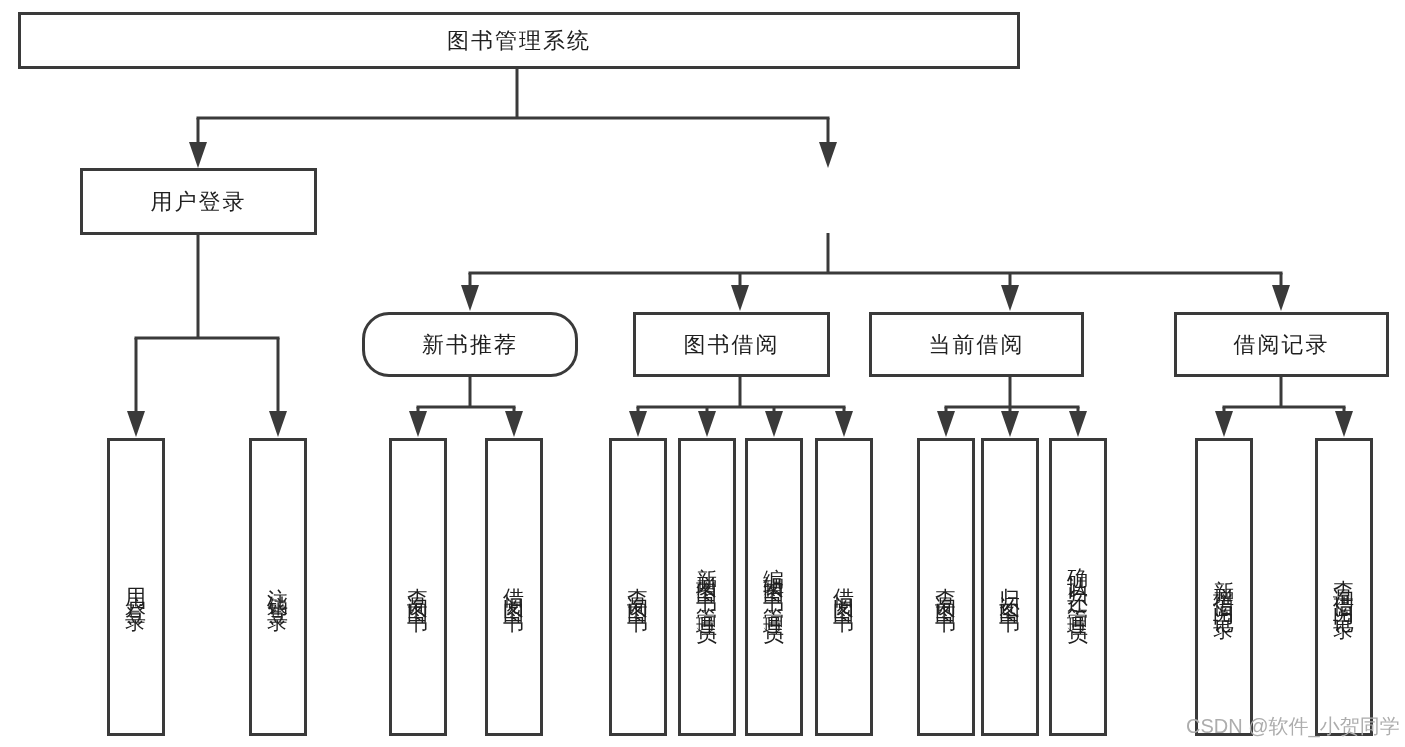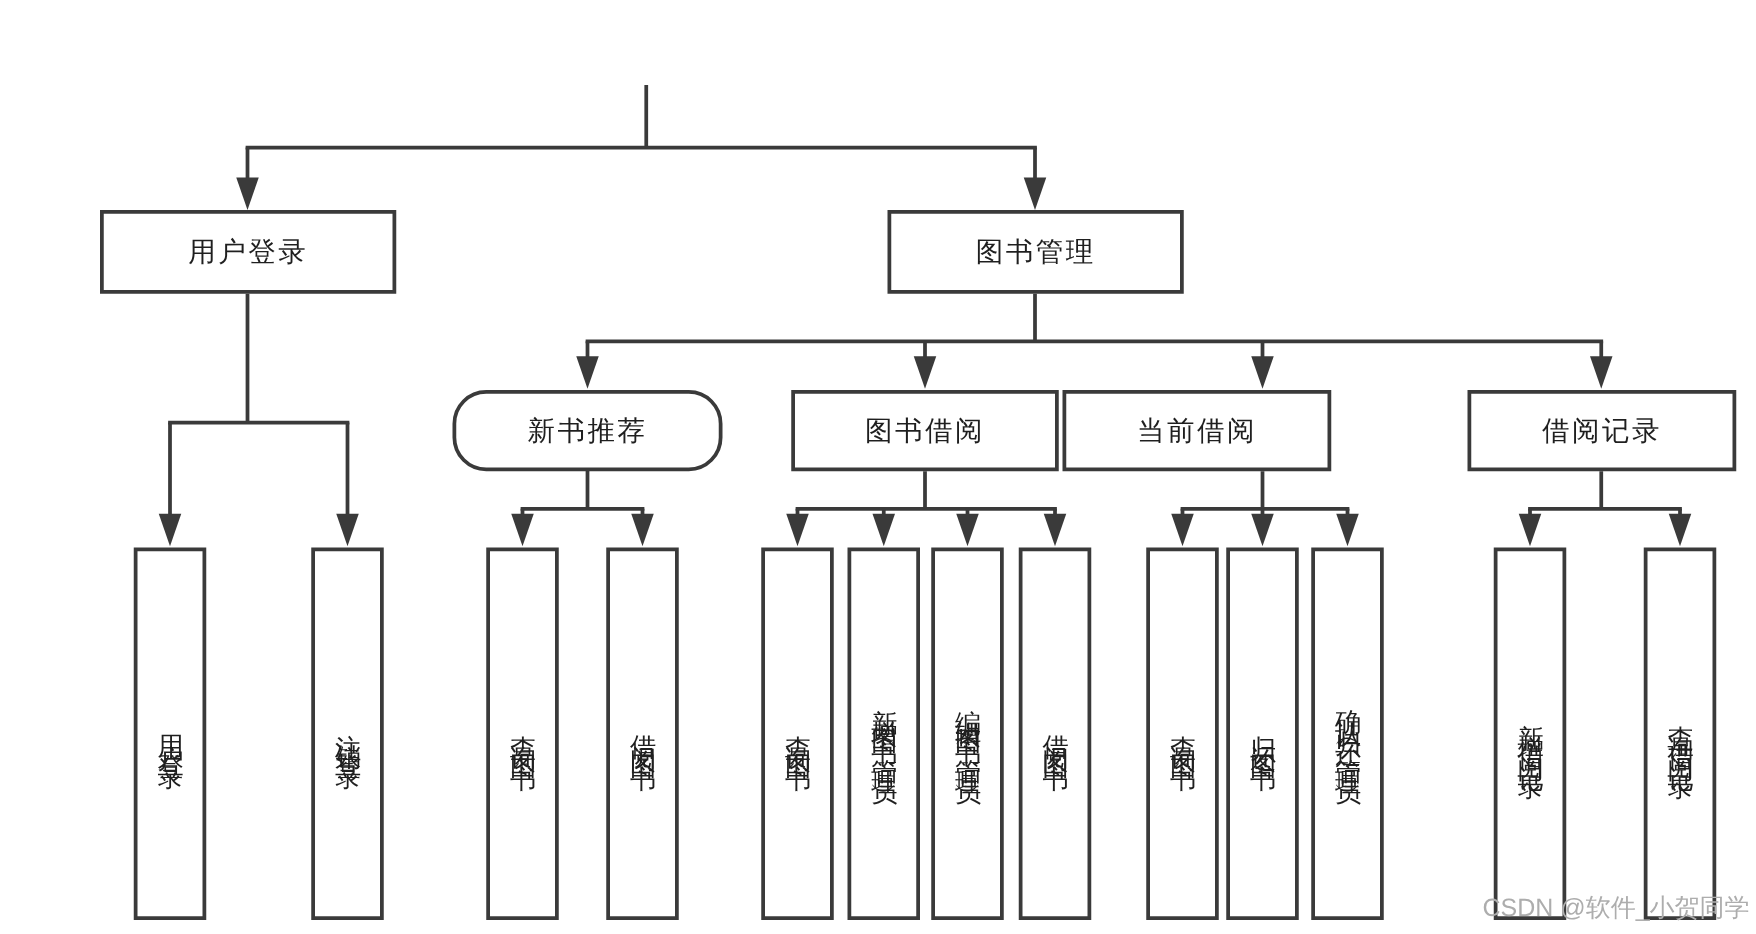--- a/index.html
+++ b/index.html
@@ -94,27 +94,27 @@
       <polygon points="765,411 783,411 774,437"></polygon>
       <polygon points="835,411 853,411 844,437"></polygon>
       <polygon points="937,411 955,411 946,437"></polygon>
       <polygon points="1001,411 1019,411 1010,437"></polygon>
       <polygon points="1069,411 1087,411 1078,437"></polygon>
       <polygon points="1215,411 1233,411 1224,437"></polygon>
       <polygon points="1335,411 1353,411 1344,437"></polygon>
     </g>
   </svg>
 
+  <div class="box hbox" style="left:18px; top:12px; width:1002px; height:57px;">图书管理系统</div>
 
   <div class="box hbox" style="left:80px; top:168px; width:237px; height:67px;">用户登录</div>
-  <div class="box hbox" style="left:710px; top:168px; width:237px; height:67px;">图书管理</div>
 
   <div class="box hbox" style="left:362px; top:312px; width:216px; height:65px;border-radius:27px;">新书推荐</div>
-  <div class="box hbox" style="left:633px; top:312px; width:214px; height:65px;">图书借阅</div>
-  <div class="box hbox" style="left:850px; top:312px; width:215px; height:65px;">当前借阅</div>
+  <div class="box hbox" style="left:633px; top:312px; width:197px; height:65px;">图书借阅</div>
+  <div class="box hbox" style="left:869px; top:312px; width:215px; height:65px;">当前借阅</div>
   <div class="box hbox" style="left:1174px; top:312px; width:215px; height:65px;">借阅记录</div>
 
   <div class="box vbox" style="left:107px;">用户登录</div>
   <div class="box vbox" style="left:249px;">注销登录</div>
 
   <div class="box vbox" style="left:389px;">查询图书</div>
   <div class="box vbox" style="left:485px;">借阅图书</div>
 
   <div class="box vbox" style="left:609px;">查询图书</div>
   <div class="box vbox" style="left:678px;">新增图书（管理员）</div>

